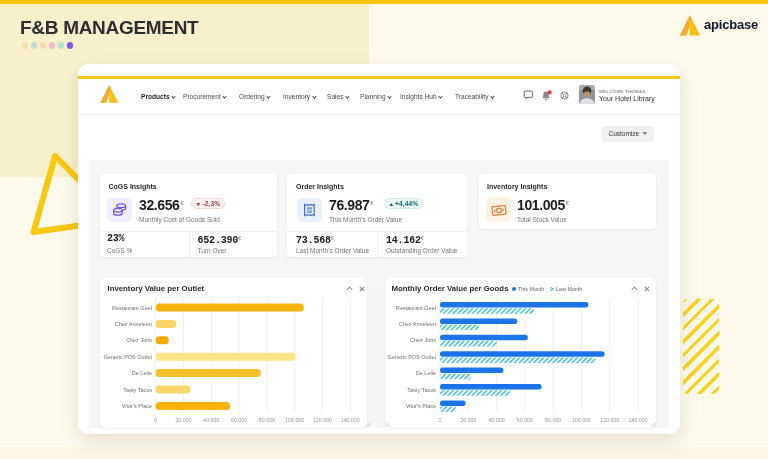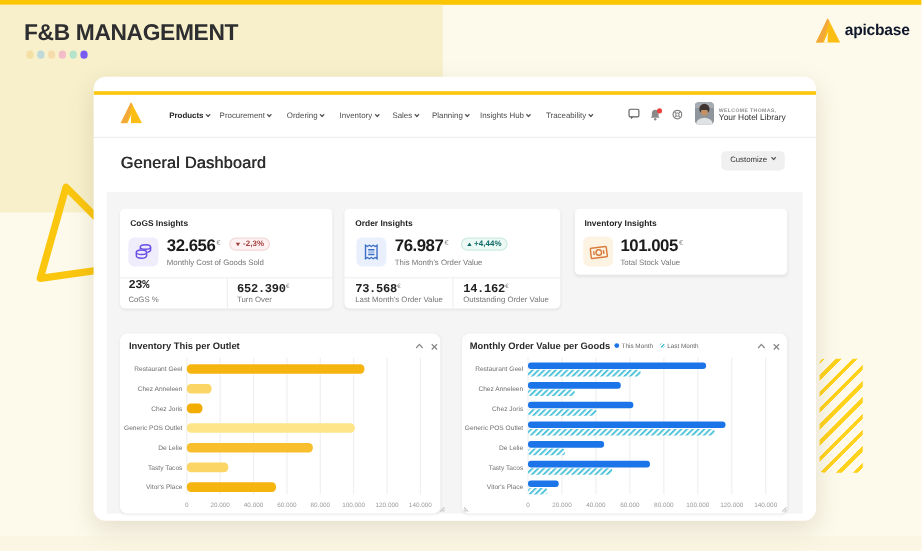--- a/index.html
+++ b/index.html
@@ -127,21 +127,20 @@
       <ellipse cx="8" cy="17.8" rx="6.8" ry="4.6" fill="#DFE1E2"></ellipse>
       <circle cx="8" cy="5.8" r="4.3" fill="#3E3531"></circle>
       <circle cx="8" cy="8.6" r="2.9" fill="#C29067"></circle>
       <path d="M4.6 7.8 C4.6 4.8 6.2 4 8 4 C9.8 4 11.4 4.8 11.4 7.8 L10.6 6.6 L5.4 6.6 Z" fill="#3E3531"></path>
     </svg>
   </div>
   <div class="abs welc1">WELCOME THOMAS,</div>
   <div class="abs welc2">Your Hotel Library</div>
   <div class="abs navborder"></div>
 
-  <div class="abs gdash">General Dashboard</div>
   <div class="abs custbtn">Customize<span class="chev" style="vertical-align:1.5px;width:3.4px;height:3.4px;margin-left:3.5px"></span></div>
   <div class="abs gray"></div>
 </div>
 
 <div class="abs scard sc1"></div>
 <div class="abs sctitle" style="left:108.5px;top:183px">CoGS Insights</div>
 <div class="abs iconbox" style="left:107px;top:197.5px;background:#EFECFC"></div>
 <svg class="abs" style="left:111.5px;top:202px" width="15" height="15" viewBox="0 0 15 15">
   <g fill="none" stroke="#6B4EE6" stroke-width="1.2">
     <ellipse cx="9.2" cy="3.8" rx="4.3" ry="1.9"></ellipse>
@@ -194,21 +193,21 @@
     <rect x="1.3" y="2.2" width="13.4" height="8.6" rx="0.8"></rect>
     <circle cx="8" cy="6.5" r="2.3"></circle>
     <line x1="3.9" y1="5" x2="3.9" y2="8"></line>
     <line x1="12.1" y1="5" x2="12.1" y2="8"></line>
   </g>
 </svg>
 <div class="abs bigval" style="left:517px;top:197px">101.005<span class="eu">€</span></div>
 <div class="abs sub" style="left:517px;top:215.8px">Total Stock Value</div>
 
 <div class="abs ccard cc1"></div>
-<div class="abs ctitle" style="left:107.5px;top:284.5px">Inventory This per Outlet</div>
+<div class="abs ctitle" style="left:107.5px;top:284.5px">Inventory Value per Outlet</div>
 <svg class="abs" style="left:346px;top:286px" width="7" height="5" viewBox="0 0 7 5">
     <polyline points="0.8,4 3.5,1 6.2,4" fill="none" stroke="#8a8a8a" stroke-width="1.1"></polyline>
   </svg>
 <svg class="abs" style="left:358.5px;top:285.5px" width="6" height="6" viewBox="0 0 6 6">
     <path d="M0.8 0.8 L5.2 5.2 M5.2 0.8 L0.8 5.2" stroke="#8a8a8a" stroke-width="1.1"></path>
   </svg>
 <svg class="abs" style="left:100px;top:294px" width="267" height="132" viewBox="0 0 267 132">
   <g stroke="#F0F0F0" stroke-width="1">
     <line x1="55.7" y1="4" x2="55.7" y2="118"></line>
     <line x1="83.5" y1="4" x2="83.5" y2="118"></line>

